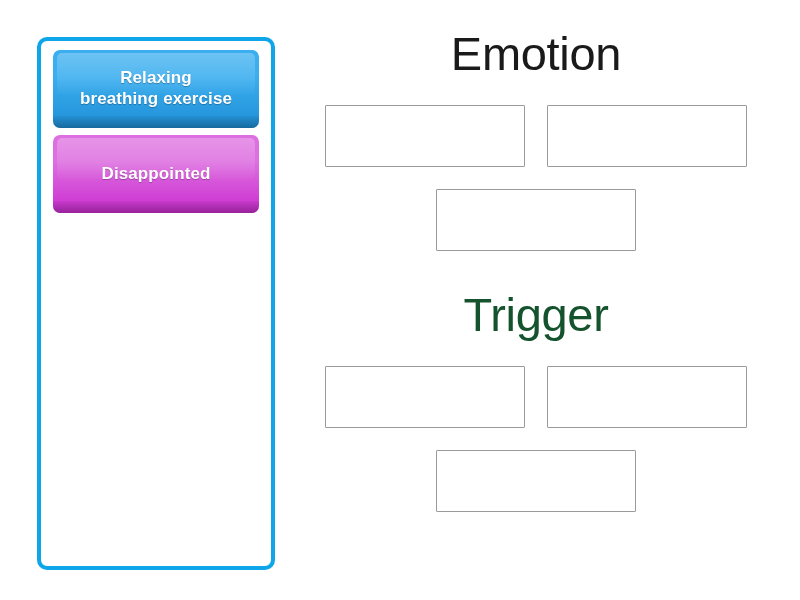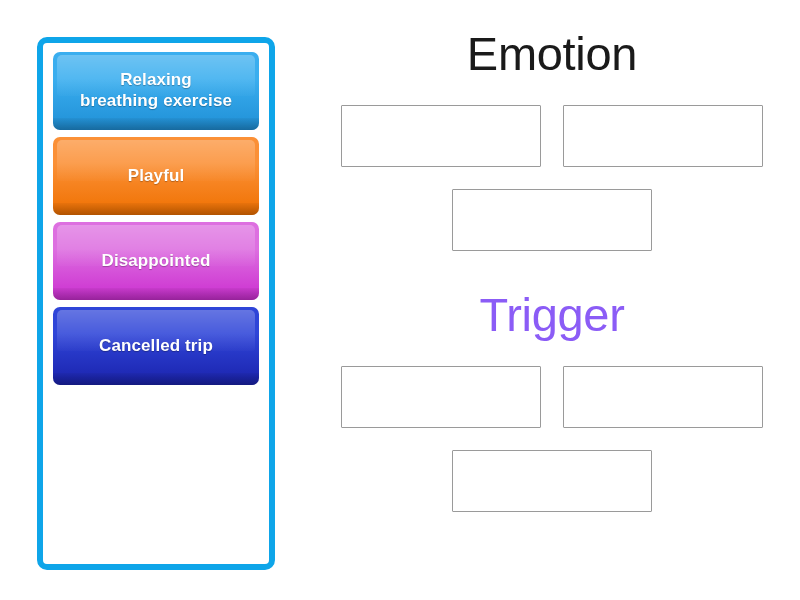--- a/index.html
+++ b/index.html
@@ -21,21 +21,21 @@
   }
 
   
   .tray {
     position: absolute;
     left: 37px;
     top: 37px;
     width: 238px;
     height: 533px;
     background: #ffffff;
-    border: 6px solid #0ea5e9;
+    border: 4px solid #0ea5e9;
     border-radius: 10px;
     padding: 9px 9px;
     display: flex;
     flex-direction: column;
     gap: 7px;
     align-items: center;
   }
 
   .tile {
     position: relative;
@@ -79,21 +79,21 @@
   .tile-label {
     position: relative;
     z-index: 2;
     padding: 0 8px;
     white-space: pre-line;
   }
 
   
   .categories {
     position: absolute;
-    left: 312px;
+    left: 296px;
     top: 30px;
     width: 480px;
     height: 548px;
   }
 
   .category { position: relative; }
 
   .category-title {
     text-align: center;
     font-size: 47px;
@@ -126,46 +126,40 @@
 </head>
 <body>
 
 <div id="stage">
 
   <div class="tray" id="tray">
       <div class="tile" style="background: linear-gradient(rgb(58, 174, 239) 0%, rgb(58, 174, 239) 34%, rgb(31, 143, 214) 100%); color: rgb(255, 255, 255);">
         <span class="tile-label">Relaxing
 breathing exercise</span>
       </div>
-      <div class="tile" style="background: linear-gradient(rgb(251, 144, 54) 0%, rgb(251, 144, 54) 34%, rgb(239, 112, 0) 100%); color: rgb(255, 255, 255);">
-        <span class="tile-label">Playful</span>
-      </div>
       <div class="tile" style="background: linear-gradient(rgb(221, 111, 224) 0%, rgb(221, 111, 224) 34%, rgb(203, 46, 208) 100%); color: rgb(255, 255, 255);">
         <span class="tile-label">Disappointed</span>
-      </div>
-      <div class="tile" style="background: linear-gradient(rgb(47, 69, 216) 0%, rgb(47, 69, 216) 34%, rgb(26, 34, 172) 100%); color: rgb(255, 255, 255);">
-        <span class="tile-label">Cancelled trip</span>
       </div>
     </div>
 
   <div class="categories" id="categories">
       <div class="category" style="margin-top: 0px;">
         <div class="category-title" style="color: rgb(26, 26, 26);">Emotion</div>
         <div class="zone-rows" style="margin-top: 28px;">
           <div class="zone-row">
             <div class="drop-zone" style="border-color: rgb(154, 154, 154);"></div>
             <div class="drop-zone" style="border-color: rgb(154, 154, 154);"></div>
           </div>
           <div class="zone-row" style="margin-top: 22px;">
             <div class="drop-zone" style="border-color: rgb(154, 154, 154);"></div>
           </div>
         </div>
       </div>
       <div class="category" style="margin-top: 40px;">
-        <div class="category-title" style="color: #8b5cf6;">Trigger</div>
+        <div class="category-title" style="color: #14532d;">Trigger</div>
         <div class="zone-rows" style="margin-top: 28px;">
           <div class="zone-row">
             <div class="drop-zone" style="border-color: rgb(154, 154, 154);"></div>
             <div class="drop-zone" style="border-color: rgb(154, 154, 154);"></div>
           </div>
           <div class="zone-row" style="margin-top: 22px;">
             <div class="drop-zone" style="border-color: rgb(154, 154, 154);"></div>
           </div>
         </div>
       </div>

